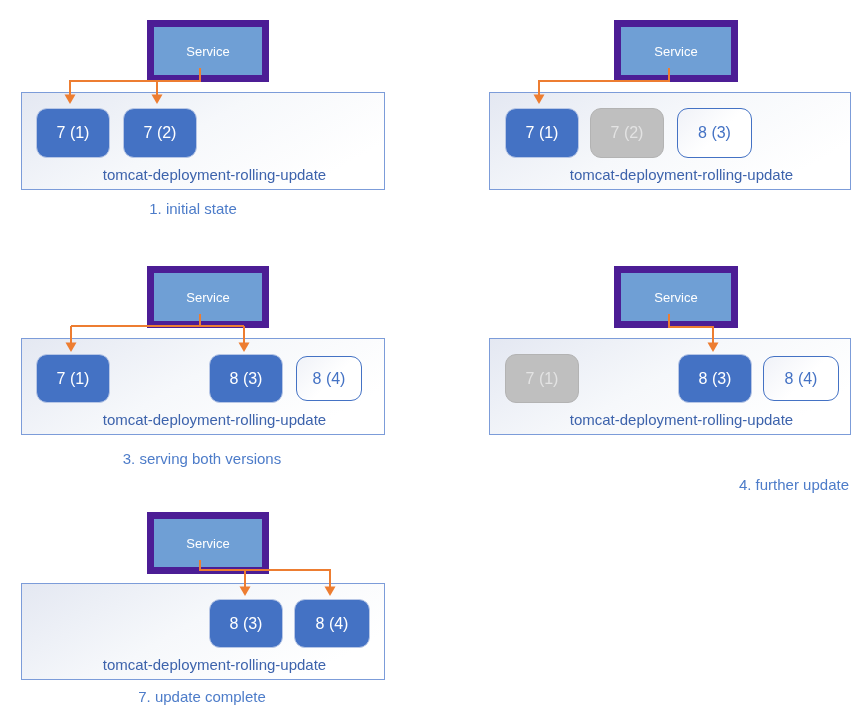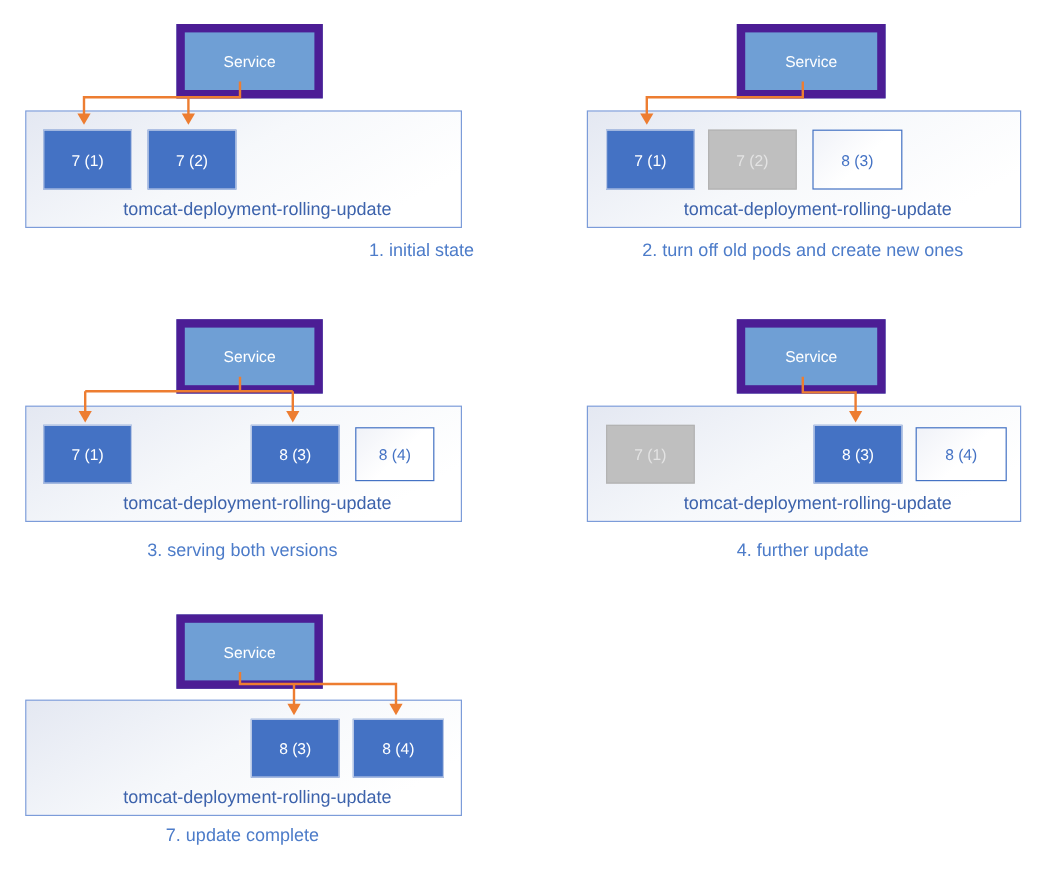--- a/index.html
+++ b/index.html
@@ -23,21 +23,22 @@
   .dep-label{
     position:absolute;left:0;right:0;bottom:6px;
     text-align:center;
     color:#3d63ac;
     font-size:15px;
     margin-left:23px;
   }
   .pod{
     position:absolute;
     display:flex;align-items:center;justify-content:center;
-    font-size:13px;
+    font-size:16px;
+    border-radius:11px;
   }
   .pod.active{
     background:#4472c4;
     border:1px solid #b8c7e6;
     color:#ffffff;
   }
   .pod.stopped{
     background:#bfbfbf;
     border:1px solid #b3b3b3;
     color:#e3e3e3;
@@ -74,38 +75,37 @@
   </div>
   <div class="deployment" style="left:21px;top:92px;width:362px;height:96px;">
     <div class="pod active" style="left:14px;top:15px;width:72px;height:48px;">
       <span>7 (1)</span>
     </div>
     <div class="pod active" style="left:101px;top:15px;width:72px;height:48px;">
       <span>7 (2)</span>
     </div>
     <div class="dep-label">tomcat-deployment-rolling-update</div>
   </div>
-  <div class="caption" style="left:33px;top:200px;width:362px;text-align:right;">1. initial state</div>
+  <div class="caption" style="left:12px;top:200px;width:362px;">1. initial state</div>
 
   <div class="service" style="left:614px;top:20px;width:110px;height:48px;">
     <span>Service</span>
   </div>
   <div class="deployment" style="left:489px;top:92px;width:360px;height:96px;">
     <div class="pod active" style="left:15px;top:15px;width:72px;height:48px;">
       <span>7 (1)</span>
     </div>
     <div class="pod stopped" style="left:100px;top:15px;width:72px;height:48px;">
       <span>7 (2)</span>
     </div>
     <div class="pod new" style="left:187px;top:15px;width:73px;height:48px;">
       <span>8 (3)</span>
     </div>
     <div class="dep-label">tomcat-deployment-rolling-update</div>
   </div>
-  <div class="caption" style="left:489px;top:200px;width:360px;">2. turn off old pods and create new ones</div>
 
   <div class="service" style="left:147px;top:266px;width:108px;height:48px;">
     <span>Service</span>
   </div>
   <div class="deployment" style="left:21px;top:338px;width:362px;height:95px;">
     <div class="pod active" style="left:14px;top:15px;width:72px;height:47px;">
       <span>7 (1)</span>
     </div>
     <div class="pod active" style="left:187px;top:15px;width:72px;height:47px;">
       <span>8 (3)</span>
@@ -125,21 +125,21 @@
       <span>7 (1)</span>
     </div>
     <div class="pod active" style="left:188px;top:15px;width:72px;height:47px;">
       <span>8 (3)</span>
     </div>
     <div class="pod new" style="left:273px;top:17px;width:74px;height:43px;">
       <span>8 (4)</span>
     </div>
     <div class="dep-label">tomcat-deployment-rolling-update</div>
   </div>
-  <div class="caption" style="left:489px;top:450px;width:360px;">4. further update</div>
+  <div class="caption" style="left:489px;top:476px;width:360px;text-align:right;">4. further update</div>
 
   <div class="service" style="left:147px;top:512px;width:108px;height:48px;">
     <span>Service</span>
   </div>
   <div class="deployment" style="left:21px;top:583px;width:362px;height:95px;">
     <div class="pod active" style="left:187px;top:15px;width:72px;height:47px;">
       <span>8 (3)</span>
     </div>
     <div class="pod active" style="left:272px;top:15px;width:74px;height:47px;">
       <span>8 (4)</span>

